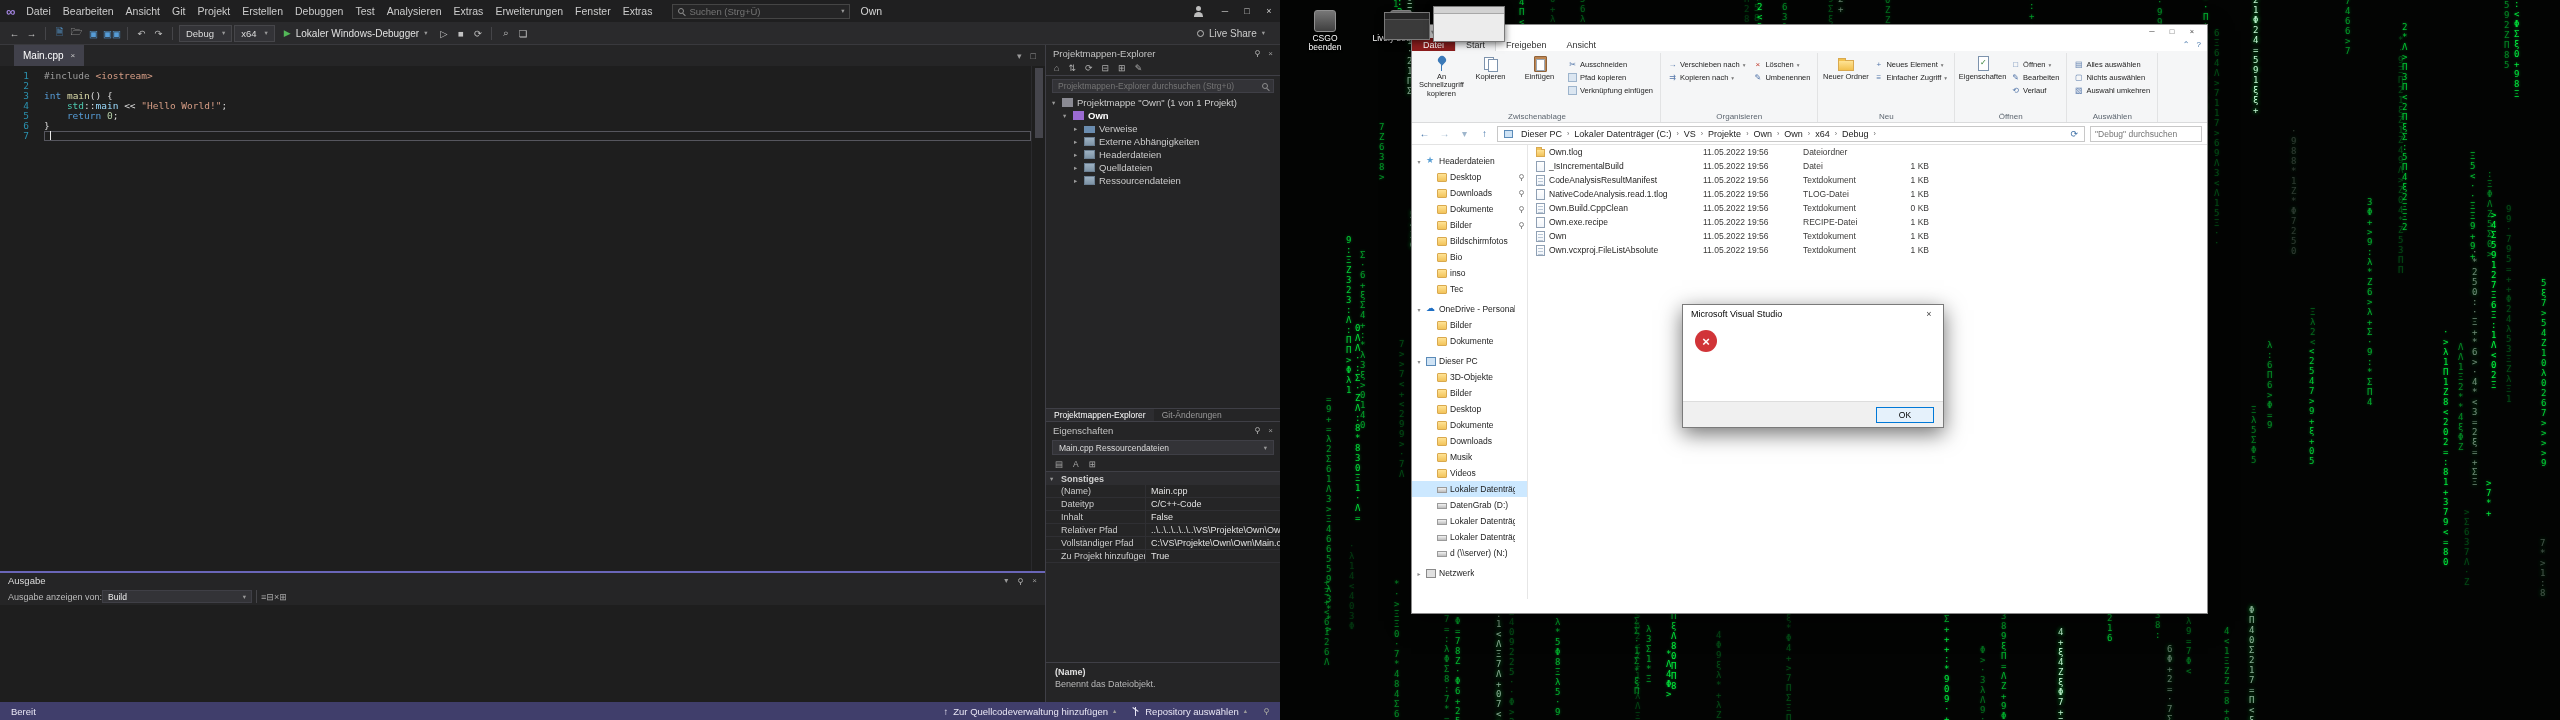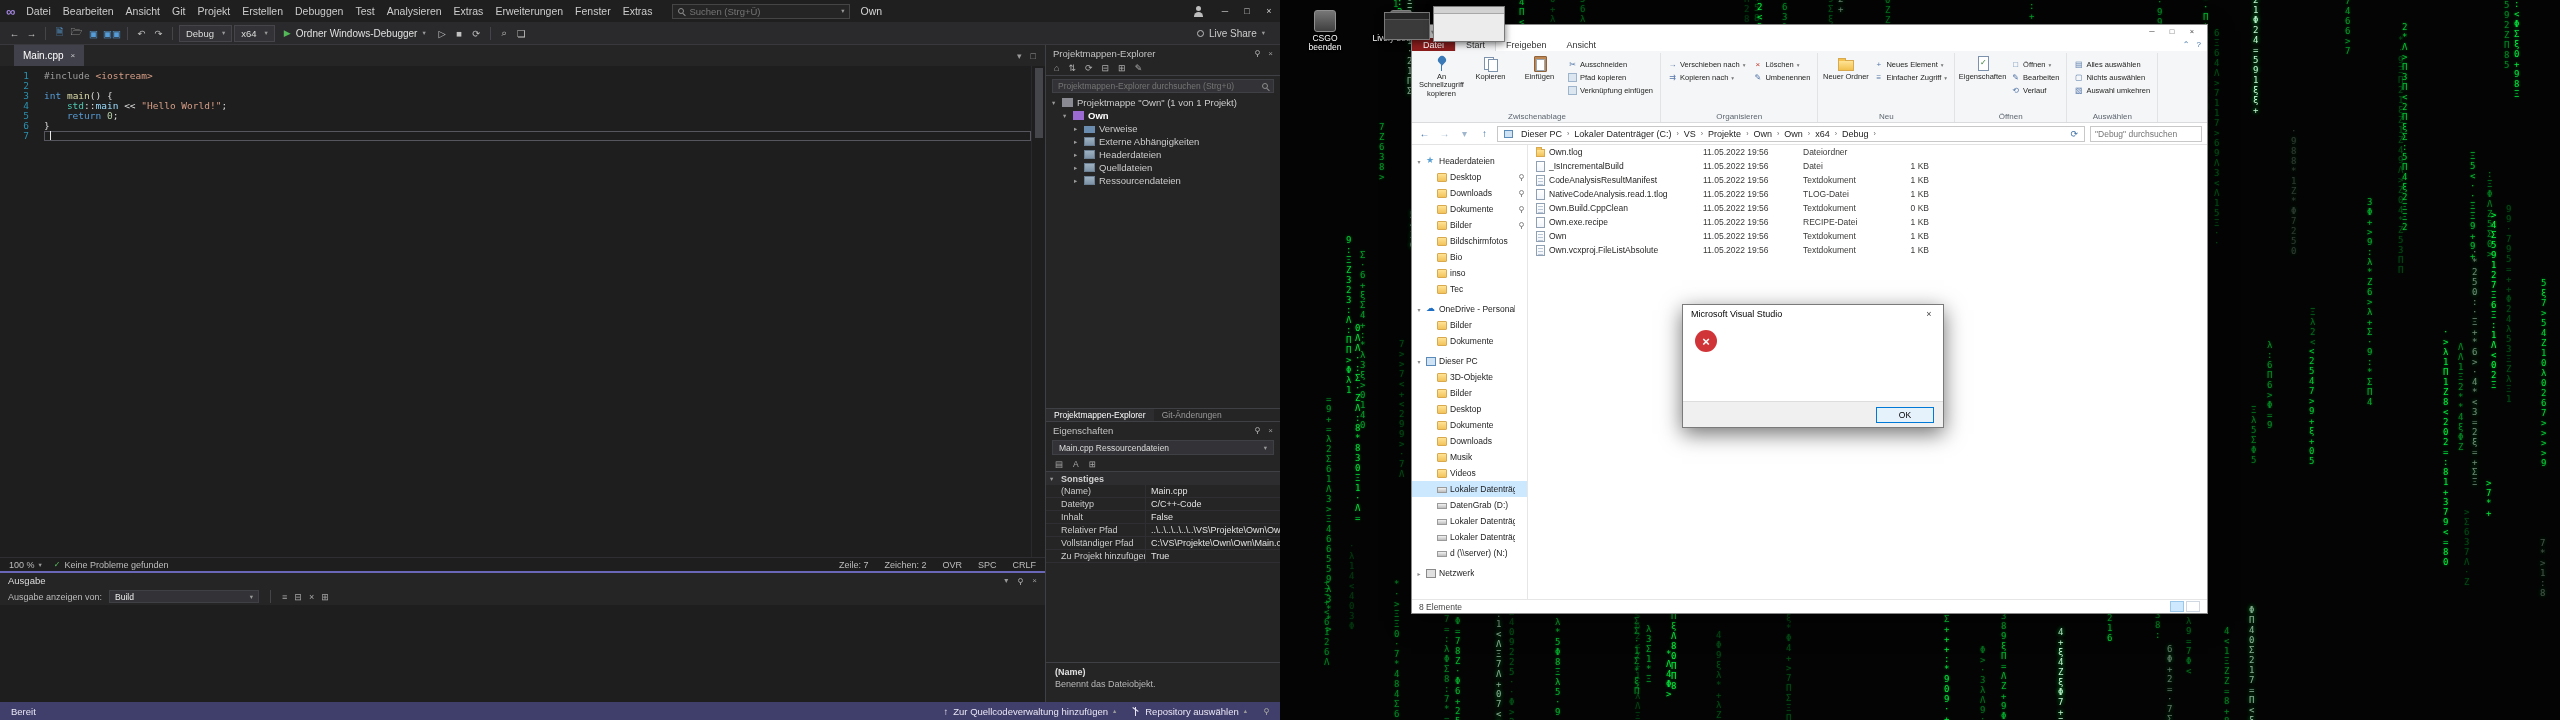--- a/index.html
+++ b/index.html
@@ -54,21 +54,21 @@
   .vscroll{position:absolute;top:0;right:0;width:14px;bottom:0;background:#1e1e1e;border-left:1px solid #2a2a2d}
   .vthumb{position:absolute;top:2px;left:3px;width:8px;height:70px;background:#45454c}
   .efoot{height:14px;background:#1e1e1e;border-top:1px solid #2e2e33;display:flex;align-items:center;font-size:9px;color:#bdbdbd;padding:0 9px;gap:12px}
   .chk{color:#57c45c;font-size:8px}
   .efoot-right{margin-left:auto;display:flex;gap:16px}
   .hflex{display:flex;align-items:center;gap:4px}
 
   .output{height:131px;border-top:2px solid #6a66b8;background:#252526;display:flex;flex-direction:column}
   .out-head{height:15px;display:flex;align-items:center;padding:0 8px;font-size:9.5px;color:#dddddd;gap:9px}
   .out-head .rgt{margin-left:auto;display:flex;gap:9px;color:#9a9a9a;font-size:8px;align-items:center}
-  .out-tools{height:17px;display:flex;align-items:center;gap:7px;padding:0 8px;font-size:9px;color:#bbbbbb}
+  .out-tools{height:17px;display:flex;align-items:center;padding:0 8px;font-size:9px;color:#bbbbbb}
   .out-combo{width:150px;height:13px;background:#333337;border:1px solid #3f3f46;display:flex;align-items:center;padding:0 5px;color:#eeeeee;font-size:8.5px}
   .out-combo .ca{margin-left:auto}
   .oti{color:#a8a8a8;font-size:9px}
   .out-body{flex:1;background:#1e1e1e}
 
   .vs-status{position:absolute;left:0;right:0;bottom:0;height:18px;background:var(--vs-statusbar,#403e6b);display:flex;align-items:center;color:#e8e6f4;font-size:9.5px;padding:0 11px}
   .vs-status .right{margin-left:auto;display:flex;align-items:center;gap:16px}
   .st-item{display:flex;align-items:center;gap:5px;white-space:nowrap}
   .br-ic{width:8px;height:9px;position:relative}
   .br-ic::before{content:"";position:absolute;left:3px;top:0;width:1px;height:9px;background:#e8e6f4}
@@ -286,21 +286,21 @@
       <div class="combo">
         <span class="cv">Debug</span>
           <span class="ca">▾</span>
       </div>
       <div class="combo">
         <span class="cv">x64</span>
           <span class="ca">▾</span>
       </div>
       <div class="run">
         <span class="play">▶</span>
-        <span>Ordner Windows-Debugger</span>
+        <span>Lokaler Windows-Debugger</span>
         <span class="ca">▾</span>
       </div>
       <span class="ti">▷</span>
       <span class="ti">■</span>
       <span class="ti">⟳</span>
       <span class="tsep"></span>
       <span class="ti">⌕</span>
       <span class="ti">❏</span>
       <div class="live">
         <span class="dot"></span>
@@ -327,37 +327,20 @@
               <div class="cl"><span class="ln">2</span><span class="lt"></span></div>
               <div class="cl"><span class="ln">3</span><span class="lt"><span class="tk-keyword">int</span><span class="tk-plain"> </span><span class="tk-function">main</span><span class="tk-plain">() {</span></span></div>
               <div class="cl"><span class="ln">4</span><span class="lt"><span class="tk-plain">    </span><span class="tk-type">std</span><span class="tk-plain">::</span><span class="tk-member">main</span><span class="tk-plain"> &lt;&lt; </span><span class="tk-string">"Hello World!"</span><span class="tk-plain">;</span></span></div>
               <div class="cl"><span class="ln">5</span><span class="lt"><span class="tk-plain">    </span><span class="tk-keyword">return</span><span class="tk-plain"> </span><span class="tk-number">0</span><span class="tk-plain">;</span></span></div>
               <div class="cl"><span class="ln">6</span><span class="lt"><span class="tk-plain">}</span></span></div>
               <div class="cl cur"><span class="ln">7</span><span class="lt"><span class="caret"></span></span></div>
             </div>
           <div class="vscroll">
               <div class="vthumb"></div>
             </div>
-        </div>
-        <div class="efoot">
-          <span class="hflex">
-            <span>100 %</span>
-              <span class="ca">▾</span>
-          </span>
-          <span class="hflex">
-            <span class="chk">✓</span>
-            <span>Keine Probleme gefunden</span>
-          </span>
-          <span class="efoot-right">
-            <span>Zeile: 7</span>
-            <span>Zeichen: 2</span>
-            <span>OVR</span>
-            <span>SPC</span>
-            <span>CRLF</span>
-          </span>
         </div>
         <div class="output">
           <div class="out-head">
             <span>Ausgabe</span>
             <span class="rgt">
               <span>▾</span>
               <span class="pinic"></span>
               <span>×</span>
             </span>
           </div>
@@ -2788,27 +2771,20 @@
                 <span>Own.vcxproj.FileListAbsolute</span>
               </span>
               <span class="f-date">11.05.2022 19:56</span>
               <span class="f-type">Textdokument</span>
               <span class="f-size">1 KB</span>
             </div>
 
         </div>
       </div>
 
-      <div class="ex-status">
-        <span>8 Elemente</span>
-        <span class="views">
-          <span class="view-b active"></span>
-          <span class="view-b"></span>
-        </span>
-      </div>
     </div>
 
     <div id="dlg">
       <div class="dlg-title">
         <span>Microsoft Visual Studio</span>
         <span class="dlg-x">×</span>
       </div>
       <div class="dlg-body">
         <span class="err-ic">×</span>
       </div>

